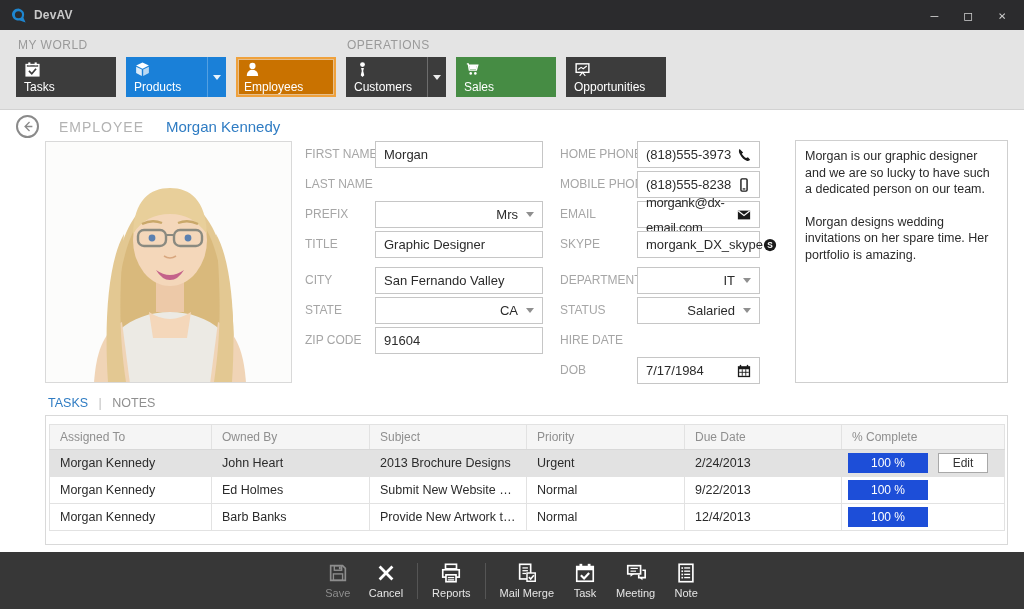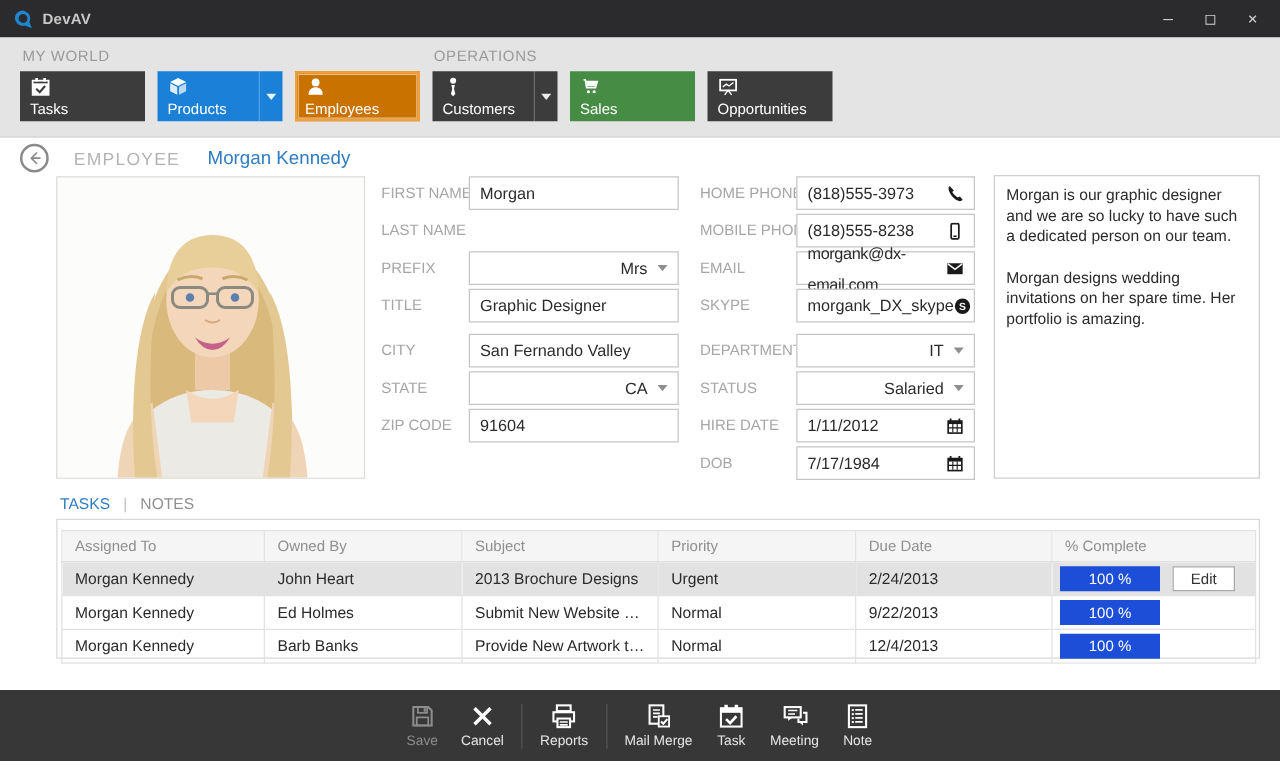--- a/index.html
+++ b/index.html
@@ -48,41 +48,41 @@
 
   
   .photo { position:absolute; left:45px; top:141px; width:247px; height:242px;
            border:1px solid #d9d9d9; background:#fdfdfd; overflow:hidden; }
 
   
   .f-label { position:absolute; font-size:12px; color:#a6a6a6; line-height:27px; }
   .f-ctrl { position:absolute; height:27px; border:1px solid #c6c6c6; background:#fff;
             font-size:13px; color:#2b2b2b; line-height:25px; padding:0 8px; cursor:text; }
   .lc { left:375px; width:168px; }
-  .rc { left:637px; width:143px; }
+  .rc { left:637px; width:123px; }
   .combo { display:flex; align-items:center; justify-content:flex-end; gap:8px; cursor:pointer; }
   .combo .caret-g { width:0; height:0; border-left:4px solid transparent; border-right:4px solid transparent;
                     border-top:5px solid #8f8f8f; }
   .icon-field { display:flex; align-items:center; justify-content:space-between; }
   .icon-field .fi { flex:0 0 auto; width:14px; height:14px; }
 
   
   .notes-panel { position:absolute; left:795px; top:140px; width:213px; height:243px;
                  border:1px solid #cfcfcf; padding:7px 9px; font-size:12.5px; color:#2b2b2b;
                  line-height:1.32; }
   .notes-panel p + p { margin-top:16px; }
 
   
   .detail-tabs { position:absolute; left:48px; top:396px; font-size:12.5px; }
   .tab-active { color:#2f7cc3; cursor:pointer; }
   .tab-sep { color:#c0c0c0; margin:0 7px; }
   .tab-idle { color:#8f8f8f; cursor:pointer; }
 
   
-  .tasks-panel { position:absolute; left:45px; top:415px; width:963px; height:112px;
+  .tasks-panel { position:absolute; left:45px; top:415px; width:963px; height:130px;
                  border:1px solid #d9d9d9; background:#fff; }
   table.grid { border-collapse:collapse; table-layout:fixed; width:955px; margin:8px 3px 0 3px; }
   table.grid td, table.grid th { border:1px solid #e2e2e2; overflow:hidden; white-space:nowrap;
                                  text-overflow:ellipsis; }
   table.grid th { background:#f5f5f5; color:#8f8f8f; font-weight:normal; font-size:12px;
                   text-align:left; height:25px; padding:0 10px; border-bottom:1px solid #d8d8d8; }
   table.grid td { height:27px; font-size:12.5px; color:#2b2b2b; padding:0 10px; }
   tr.sel td { background:#e2e2e2; }
   .pc-cell { padding:0 6px !important; }
   .pc-wrap { display:flex; align-items:center; gap:10px; }
@@ -289,34 +289,20 @@
     <span class="caret-g"></span>
   </div>
 
   <span class="f-label" style="left:560px; top:297px;">STATUS</span>
   <div class="f-ctrl rc combo" style="top:297px;">
     <span>Salaried</span>
     <span class="caret-g"></span>
   </div>
 
   <span class="f-label" style="left:560px; top:327px;">HIRE DATE</span>
-  <div class="f-ctrl rc icon-field" style="top:327px;">
-    <span>1/11/2012</span>
-    <svg class="fi" viewBox="0 0 16 16">
-      <rect x="1" y="2.5" width="14" height="12.5" fill="#1a1a1a"></rect>
-      <rect x="2.5" y="6" width="11" height="7.5" fill="#fff"></rect>
-      <g stroke="#1a1a1a" stroke-width="1">
-          <line x1="6" y1="6" x2="6" y2="13.5"></line>
-          <line x1="10" y1="6" x2="10" y2="13.5"></line>
-          <line x1="2.5" y1="9.5" x2="13.5" y2="9.5"></line>
-        </g>
-      <line x1="4" y1="1" x2="4" y2="3.5" stroke="#1a1a1a" stroke-width="1.6"></line>
-      <line x1="12" y1="1" x2="12" y2="3.5" stroke="#1a1a1a" stroke-width="1.6"></line>
-    </svg>
-  </div>
 
   <span class="f-label" style="left:560px; top:357px;">DOB</span>
   <div class="f-ctrl rc icon-field" style="top:357px;">
     <span>7/17/1984</span>
     <svg class="fi" viewBox="0 0 16 16">
       <rect x="1" y="2.5" width="14" height="12.5" fill="#1a1a1a"></rect>
       <rect x="2.5" y="6" width="11" height="7.5" fill="#fff"></rect>
       <g stroke="#1a1a1a" stroke-width="1">
           <line x1="6" y1="6" x2="6" y2="13.5"></line>
           <line x1="10" y1="6" x2="10" y2="13.5"></line>

